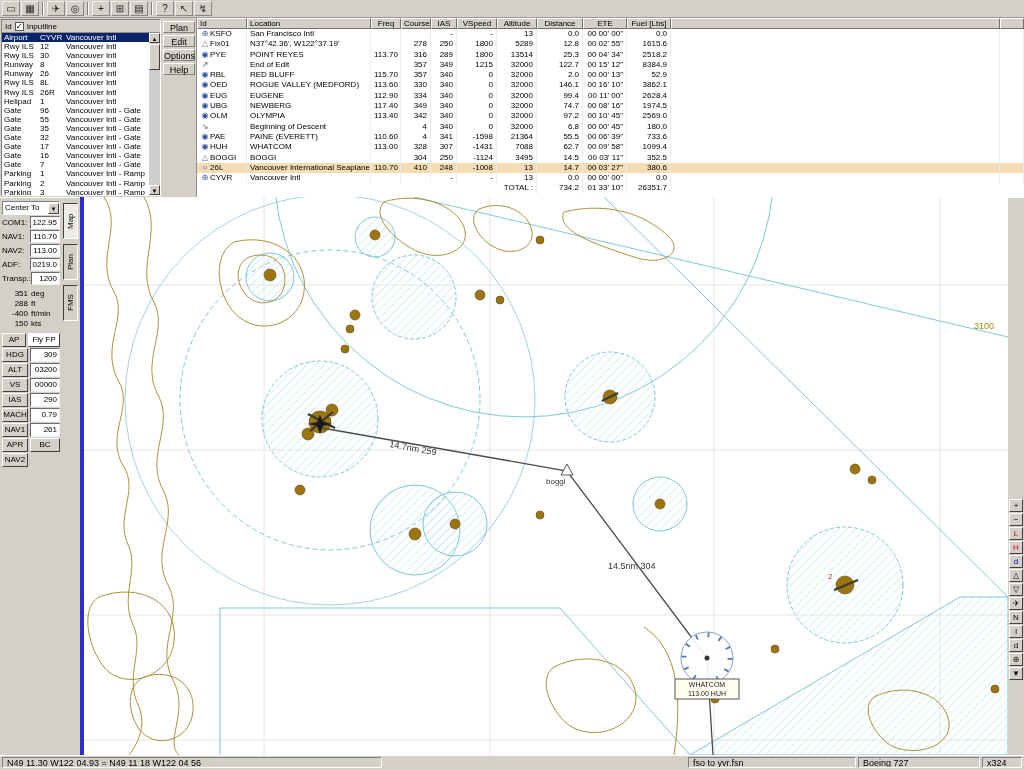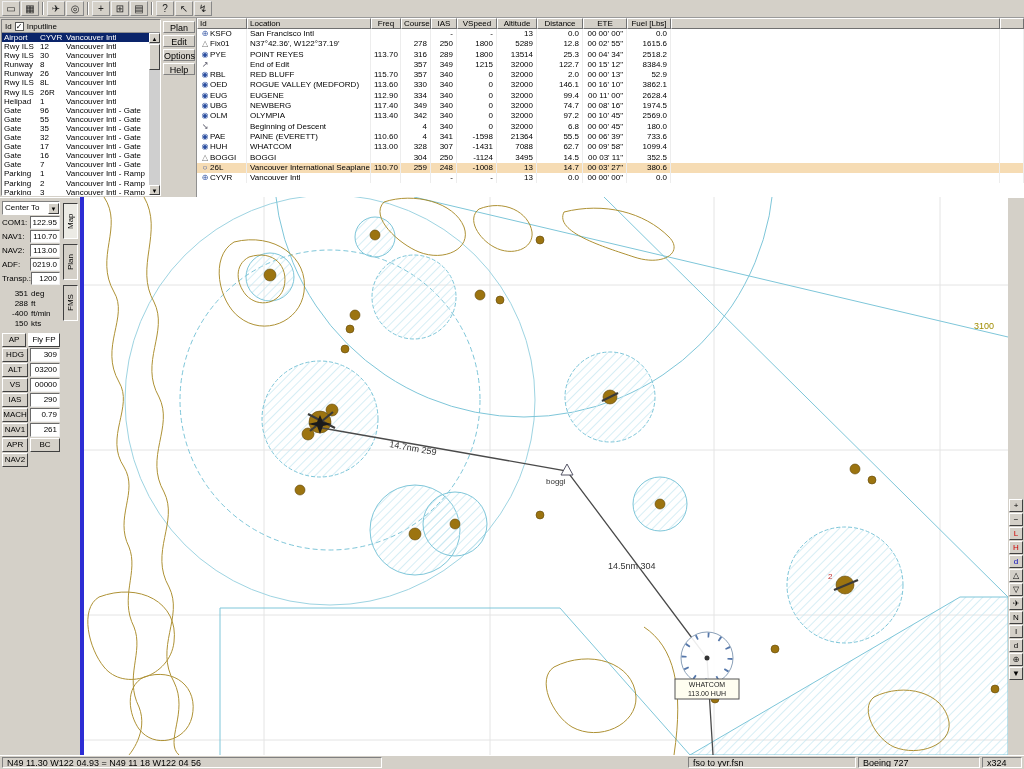--- a/index.html
+++ b/index.html
@@ -402,21 +402,21 @@
           <div class="pt-c" style="width: 46px;">14.5</div>
           <div class="pt-c" style="width: 44px;">00 03' 11"</div>
           <div class="pt-c" style="width: 44px;">352.5</div>
           <div class="pt-c pt-fill"></div>
           <div class="pt-c" style="width: 24px;"></div>
         </div>
         <div class="pt-row hl">
           <div class="pt-c left" style="width: 50px;"><span class="pt-icon" style="color: rgb(43, 78, 160);">○</span>26L</div>
           <div class="pt-c left" style="width: 124px;">Vancouver International Seaplane ...</div>
           <div class="pt-c" style="width: 30px;">110.70</div>
-          <div class="pt-c" style="width: 30px;">259</div>
+          <div class="pt-c" style="width: 30px;">410</div>
           <div class="pt-c" style="width: 26px;">248</div>
           <div class="pt-c" style="width: 40px;">-1008</div>
           <div class="pt-c" style="width: 40px;">13</div>
           <div class="pt-c" style="width: 46px;">14.7</div>
           <div class="pt-c" style="width: 44px;">00 03' 27"</div>
           <div class="pt-c" style="width: 44px;">380.6</div>
           <div class="pt-c pt-fill"></div>
           <div class="pt-c" style="width: 24px;"></div>
         </div>
         <div class="pt-row">
@@ -425,20 +425,27 @@
           <div class="pt-c" style="width: 30px;"></div>
           <div class="pt-c" style="width: 30px;"></div>
           <div class="pt-c" style="width: 26px;">-</div>
           <div class="pt-c" style="width: 40px;">-</div>
           <div class="pt-c" style="width: 40px;">13</div>
           <div class="pt-c" style="width: 46px;">0.0</div>
           <div class="pt-c" style="width: 44px;">00 00' 00"</div>
           <div class="pt-c" style="width: 44px;">0.0</div>
           <div class="pt-c pt-fill"></div>
           <div class="pt-c" style="width: 24px;"></div>
+        </div>
+        <div class="pt-row">
+          <div class="pt-c" style="width: 260px; border-right: none;"></div>
+          <div class="pt-c" style="width: 80px;">TOTAL :</div>
+          <div class="pt-c" style="width: 46px;">734.2</div>
+          <div class="pt-c" style="width: 44px;">01 33' 10"</div>
+          <div class="pt-c" style="width: 44px;">26351.7</div>
         </div>
       </div>
   </div>
 
   <div id="left-panel">
     <div class="combo">
       <span class="combo-text">Center To</span>
       <span class="combo-btn">▼</span>
     </div>
     <div id="radio-rows">

